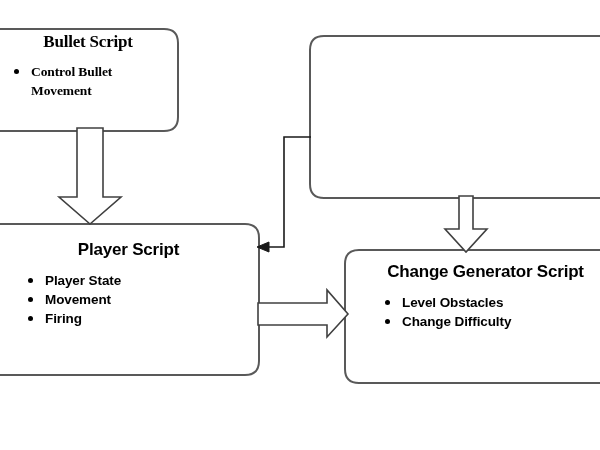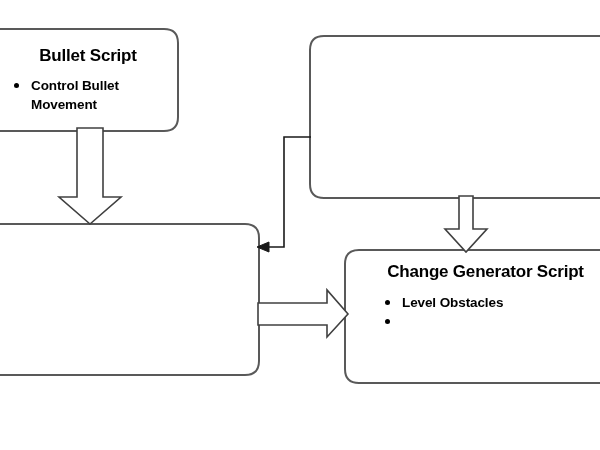--- a/index.html
+++ b/index.html
@@ -80,38 +80,56 @@
     <polygon points="77,128 103,128 103,197 121,197 90,224 59,197 77,197" fill="#ffffff" stroke="#404040" stroke-width="1.6" stroke-linejoin="miter"></polygon>
 
     <polygon points="459,196 473,196 473,229 487,229 466,252 445,229 459,229" fill="#ffffff" stroke="#404040" stroke-width="1.6" stroke-linejoin="miter"></polygon>
 
     <polygon points="258,303 327,303 327,290 348,314 327,337 327,325 258,325" fill="#ffffff" stroke="#404040" stroke-width="1.6" stroke-linejoin="miter"></polygon>
 
     <path d="M 311 137 L 284 137 L 284 247 L 266 247" fill="none" stroke="#1a1a1a" stroke-width="1.6"></path>
     <polygon points="257,247 269,242 269,252" fill="#1a1a1a" stroke="#1a1a1a" stroke-width="1"></polygon>
   </svg>
 
-  <div class="node-text" style="left:0px; top:46px; width:172px;">
+  <div class="node-text" style="left:0px; top:32px; width:172px;font-family:Liberation Serif, serif;">
     <div class="node-title" style="padding-left:4px;">Bullet Script</div>
     <ul class="bullet-list" style="margin-top:10px; padding-left:8px;">
       <li>
         <span class="bullet-dot"></span>
         <span>Control Bullet Movement</span>
       </li>
     </ul>
   </div>
 
 
+  <div class="node-text" style="left:0px; top:240px; width:255px;">
+    <div class="node-title" style="padding-left:2px;">Player Script</div>
+    <ul class="bullet-list" style="margin-top:11px; padding-left:22px;">
+      <li>
+        <span class="bullet-dot"></span>
+        <span>Player State</span>
+      </li>
+      <li>
+        <span class="bullet-dot"></span>
+        <span>Movement</span>
+      </li>
+      <li>
+        <span class="bullet-dot"></span>
+        <span>Firing</span>
+      </li>
+    </ul>
+  </div>
 
   <div class="node-text" style="left:353px; top:262px; width:247px;">
     <div class="node-title" style="padding-left:18px;">Change Generator Script</div>
     <ul class="bullet-list" style="margin-top:11px; padding-left:26px;">
       <li>
         <span class="bullet-dot"></span>
         <span>Level Obstacles</span>
       </li>
       <li>
         <span class="bullet-dot"></span>
+        <span>Change Difficulty</span>
       </li>
     </ul>
   </div>
 
 </div>
 
 </body></html>

